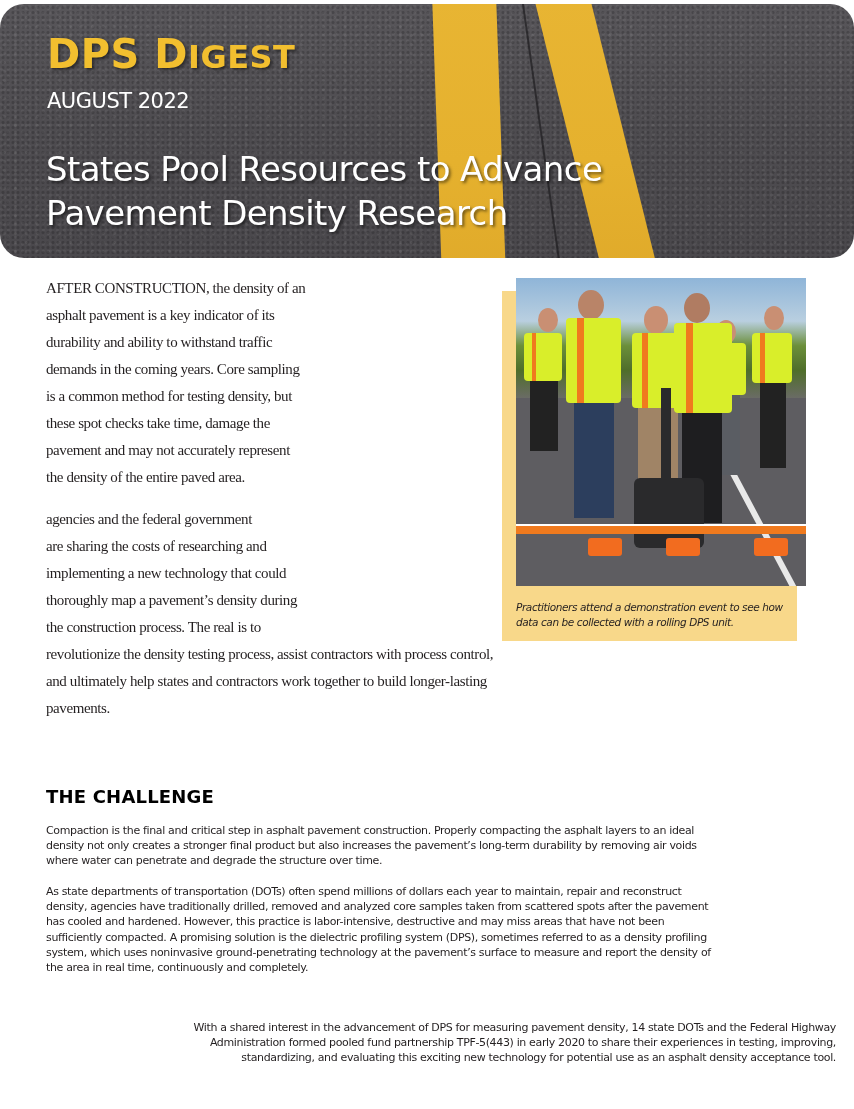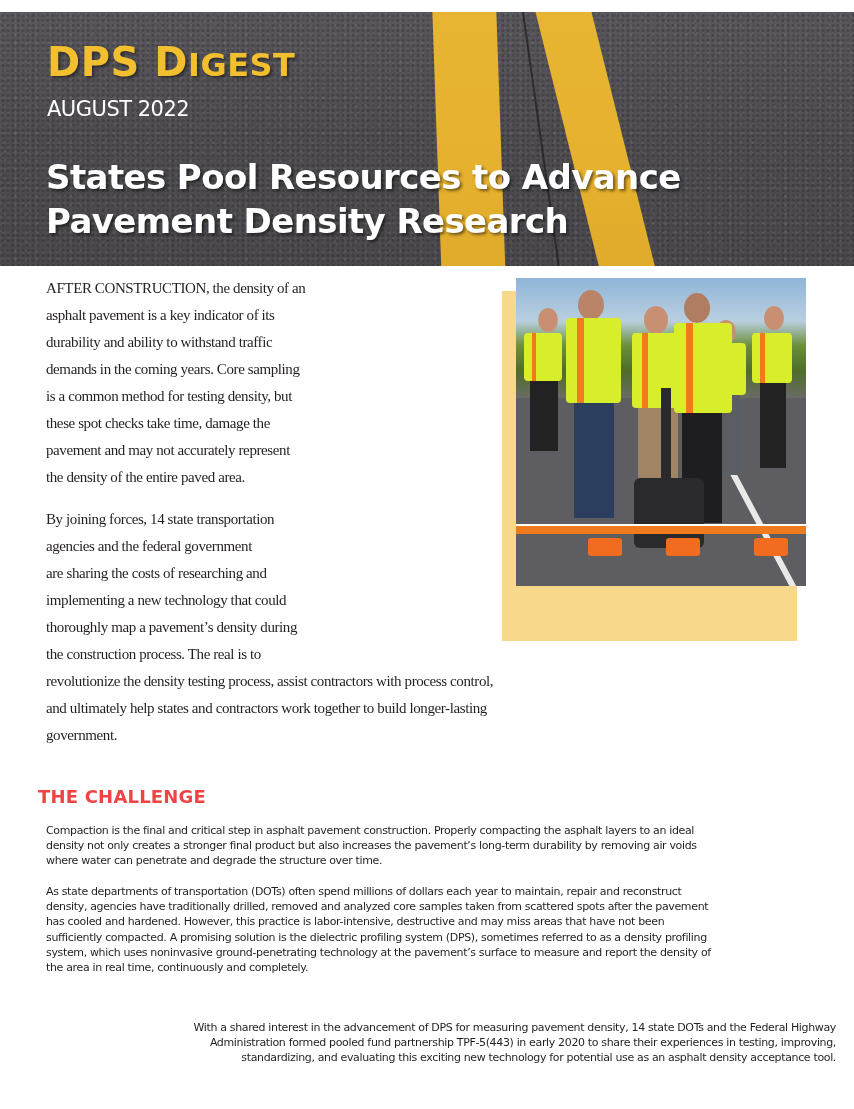--- a/index.html
+++ b/index.html
@@ -1,27 +1,28 @@
 <!DOCTYPE html>
 <html><head>
   <meta charset="utf-8">
   <style>
     * { box-sizing: border-box; margin: 0; padding: 0; }
     html, body { width: 854px; height: 1109px; background: #ffffff; overflow: hidden; }
     body { position: relative; font-family: "Liberation Sans", "DejaVu Sans", sans-serif; color: #231f20; }
 
     
     .banner {
-      position: absolute; left: 0; top: 12px; width: 854px; height: 254px;
+      position: absolute; left: 0; top: 4px; width: 854px; height: 254px;
       background:
         radial-gradient(circle at 20% 30%, rgba(255,255,255,0.05) 0 1px, transparent 2px) 0 0/7px 7px,
         radial-gradient(circle at 60% 70%, rgba(0,0,0,0.18) 0 1px, transparent 2px) 0 0/5px 5px,
         radial-gradient(circle at 40% 50%, rgba(255,255,255,0.06) 0 1px, transparent 2px) 0 0/11px 9px,
         linear-gradient(180deg, #58565a 0%, #4e4c50 50%, #4a484c 100%);
       overflow: hidden;
+      border-radius: 24px;
     }
     .stripe {
       position: absolute; top: -10px; height: 280px;
       background: linear-gradient(180deg, #e8b533 0%, #e5b12e 60%, #e0aa2a 100%);
     }
     .stripe.s1 { left: 432px; width: 64px; transform: skewX(2deg); transform-origin: top left; }
     .stripe.s2 { left: 533px; width: 56px; transform: skewX(14deg); transform-origin: top left; }
     .crack {
       position: absolute; left: 522px; top: 0; width: 2px; height: 254px;
       background: #1e1d20; transform: skewX(8deg); transform-origin: top left; opacity: 0.7;
@@ -35,21 +36,21 @@
     }
     .digest-title .big { font-size: 40px; }
     .digest-title .small { font-size: 32px; }
     .issue-date {
       position: absolute; left: 47px; top: 87px;
       font-family: "DejaVu Sans", sans-serif; font-size: 21px; color: #ffffff;
       letter-spacing: -0.5px; line-height: 1;
     }
     .headline {
       position: absolute; left: 46px; top: 143px; width: 700px;
-      font-family: "DejaVu Sans", sans-serif; font-weight: 700;
+      font-family: "DejaVu Sans", sans-serif; font-weight: 400;
       font-size: 34px; line-height: 44px; color: #ffffff; letter-spacing: -0.6px;
       text-shadow: 2px 2px 3px rgba(0,0,0,0.5);
     }
 
     
     .lead {
       position: absolute; left: 46px; width: 790px;
       font-family: Liberation Serif, serif; font-weight: 300;
       font-size: 15px; line-height: 27px; color: #231f20; letter-spacing: -0.4px;
     }
@@ -79,23 +80,23 @@
     .photo .handle { position: absolute; left: 145px; top: 110px; width: 10px; height: 95px; background: #2a2a2c; }
 
     .caption {
       position: absolute; left: 516px; top: 600px; width: 280px;
       font-family: "DejaVu Sans", sans-serif; font-style: italic;
       font-size: 10.5px; line-height: 15px; color: #231f20; letter-spacing: -0.4px;
     }
 
     
     .section-heading {
-      position: absolute; left: 38px; top: 788px;
+      position: absolute; left: 46px; top: 788px;
       font-family: "DejaVu Sans", sans-serif; font-weight: bold;
-      font-size: 18px; color: #ef4444; letter-spacing: 0.2px; line-height: 1;
+      font-size: 18px; color: #000000; letter-spacing: 0.2px; line-height: 1;
     }
     .body-text {
       position: absolute; left: 46px; width: 790px;
       font-family: "DejaVu Sans", sans-serif;
       font-size: 11px; line-height: 15.2px; color: #231f20; letter-spacing: -0.35px;
     }
     .body-text .line { display: block; white-space: nowrap; }
     .body-text.b1 { top: 823px; }
     .body-text.b2 { top: 884px; }
     .body-text.b3 { top: 1020px; text-align: right; }
@@ -124,29 +125,28 @@
   <span class="line">asphalt pavement is a key indicator of its</span>
   <span class="line">durability and ability to withstand traffic</span>
   <span class="line">demands in the coming years. Core sampling</span>
   <span class="line">is a common method for testing density, but</span>
   <span class="line">these spot checks take time, damage the</span>
   <span class="line">pavement and may not accurately represent</span>
   <span class="line">the density of the entire paved area.</span>
 </p>
 
 <p class="lead p2">
-  <span class="line">By joining forces, 14 state transportation</span>
   <span class="line">agencies and the federal government</span>
   <span class="line">are sharing the costs of researching and</span>
   <span class="line">implementing a new technology that could</span>
   <span class="line">thoroughly map a pavement’s density during</span>
   <span class="line">the construction process. The real is to</span>
   <span class="line">revolutionize the density testing process, assist contractors with process control,</span>
   <span class="line">and ultimately help states and contractors work together to build longer-lasting</span>
-  <span class="line">government.</span>
+  <span class="line">pavements.</span>
 </p>
 
 <figure>
   <div class="figure-frame"></div>
   <div class="photo" role="img" aria-label="Practitioners in safety vests around a rolling DPS unit on a road">
     <div class="road"></div>
     <div class="whiteline"></div>
 
     <div class="head" style="left:22px;top:30px;"></div>
     <div class="vest" style="left:8px;top:55px;width:38px;height:48px;"></div>
@@ -174,20 +174,22 @@
 
     <div class="handle"></div>
     <div class="cart"></div>
     <div class="bar"></div>
     <div class="sensor" style="left:72px;"></div>
     <div class="sensor" style="left:150px;"></div>
     <div class="sensor" style="left:238px;"></div>
   </div>
 
   <figcaption class="caption">
+    <span style="display:block">Practitioners attend a demonstration event to see how</span>
+    <span style="display:block">data can be collected with a rolling DPS unit.</span>
   </figcaption>
 </figure>
 
 <h2 class="section-heading">THE CHALLENGE</h2>
 
 <p class="body-text b1">
   <span class="line">Compaction is the final and critical step in asphalt pavement construction. Properly compacting the asphalt layers to an ideal</span>
   <span class="line">density not only creates a stronger final product but also increases the pavement’s long-term durability by removing air voids</span>
   <span class="line">where water can penetrate and degrade the structure over time.</span>
 </p>

